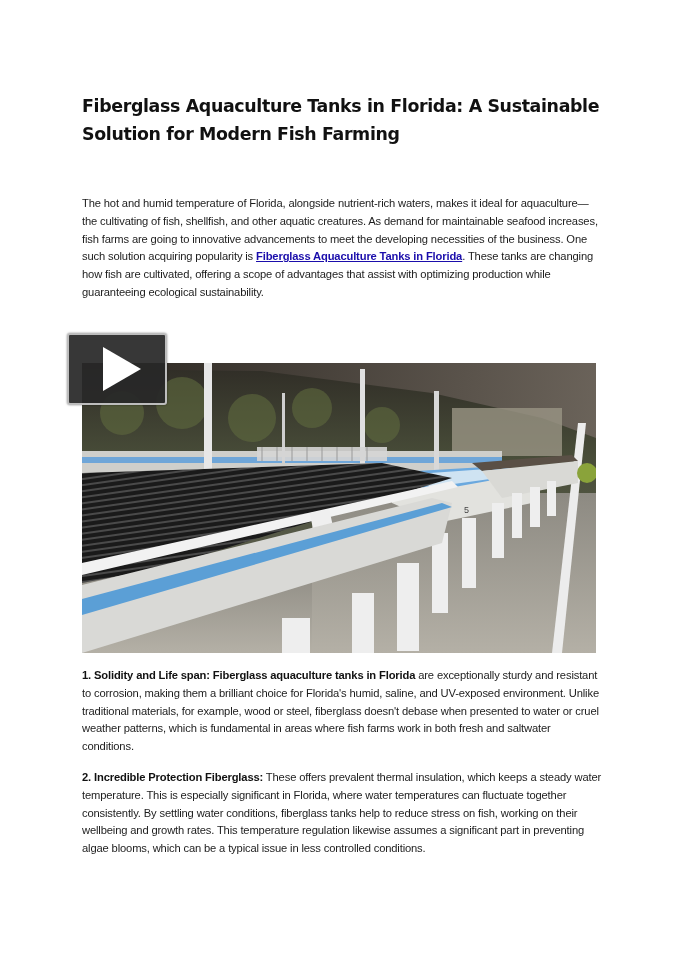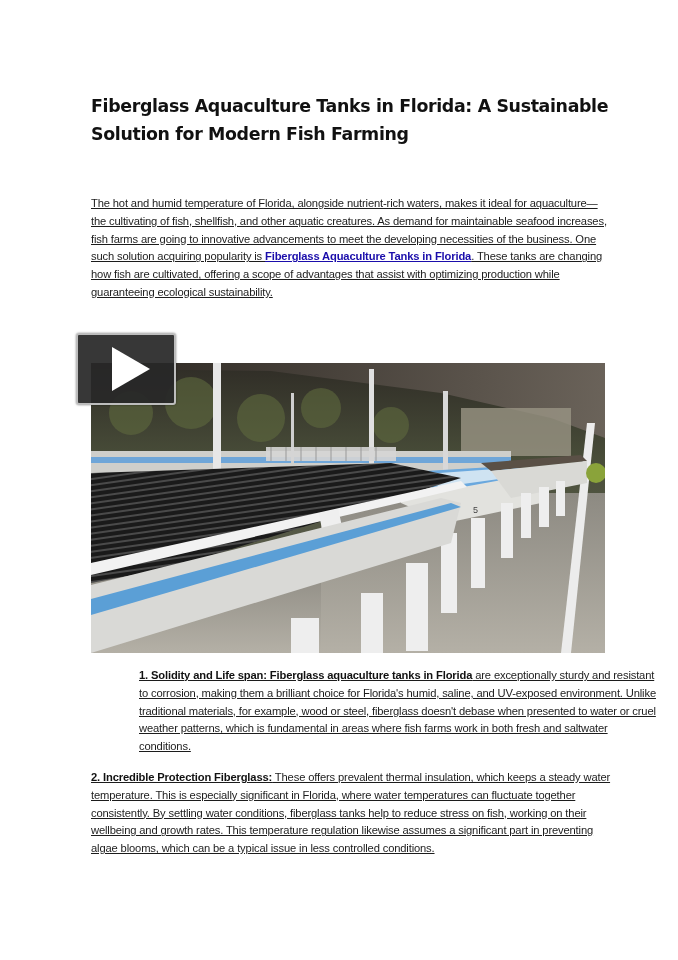--- a/index.html
+++ b/index.html
@@ -1,29 +1,29 @@
 <!DOCTYPE html>
 <html><head>
   <meta charset="utf-8">
   <style>
     html, body { margin: 0; padding: 0; }
     body {
       width: 678px; height: 960px; background: #ffffff; position: relative; overflow: hidden;
       font-family: "Liberation Sans", "DejaVu Sans", sans-serif; color: #1a1a1a;
     }
-    .page { position: absolute; left: 9px; top: 0; width: 642px; height: 960px; }
+    .page { position: absolute; left: 0; top: 0; width: 642px; height: 960px; }
     .title {
       position: absolute; left: 82px; top: 92px; width: 520px;
       font-family: "DejaVu Sans", sans-serif; font-weight: bold; font-size: 17.4px;
       line-height: 28px; letter-spacing: -0.35px; color: #111;
     }
     .para {
       position: absolute; left: 82px; width: 520px;
       font-family: "Liberation Sans", sans-serif; font-size: 11.2px; line-height: 17.8px;
-      color: #1c1c1c; letter-spacing: -0.15px; text-decoration: underline;
+      color: #1c1c1c; letter-spacing: -0.15px;
     }
     .intro { top: 195px; }
     .link { color: #1a0dab; text-decoration: underline; font-weight: bold; cursor: pointer; }
     .h2 {
       position: absolute; left: 82px; top: 318px; width: 520px;
       font-family: "DejaVu Sans", sans-serif; font-weight: bold; font-size: 12.6px;
       color: #3b3b3b; letter-spacing: -0.2px;
     }
     .photo {
       position: absolute; left: 82px; top: 363px; width: 514px; height: 290px; overflow: hidden;
@@ -33,21 +33,21 @@
     .play {
       position: absolute; left: 67px; top: 333px; width: 96px; height: 68px;
       background: rgba(40,40,40,0.93); border: 2px solid #bdbdbd; border-radius: 3px;
       box-shadow: 0 0 2px rgba(0,0,0,0.5); cursor: pointer;
     }
     .play .tri {
       position: absolute; left: 34px; top: 12px; width: 0; height: 0;
       border-top: 22px solid transparent; border-bottom: 22px solid transparent;
       border-left: 38px solid #ffffff;
     }
-    .p1 { top: 667px; margin-left: 48px; }
+    .p1 { top: 667px; }
     .p2 { top: 769px; }
     .b { font-weight: bold; color: #111; }
   </style>
 </head>
 <body>
 
 <div class="page">
 
   <div class="title">Fiberglass Aquaculture Tanks in Florida: A Sustainable Solution for Modern Fish Farming</div>
 

